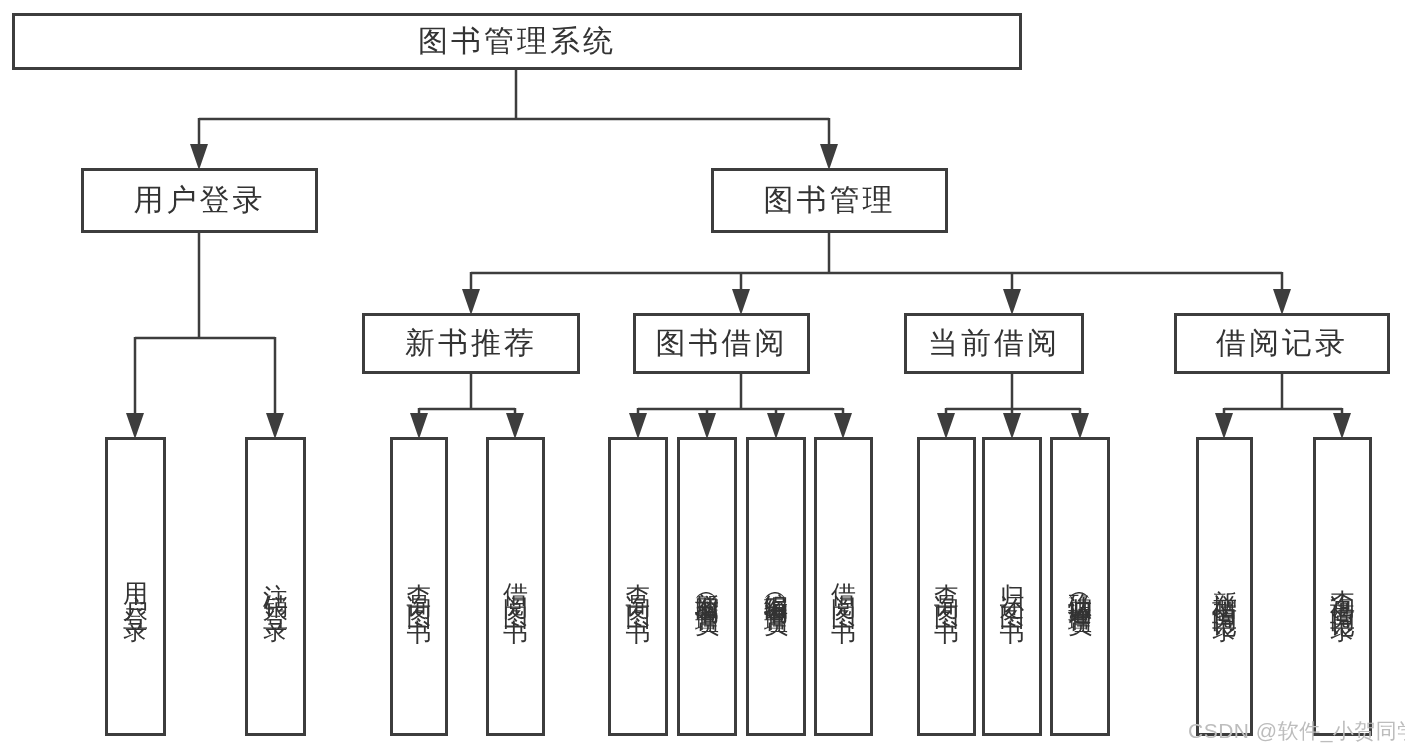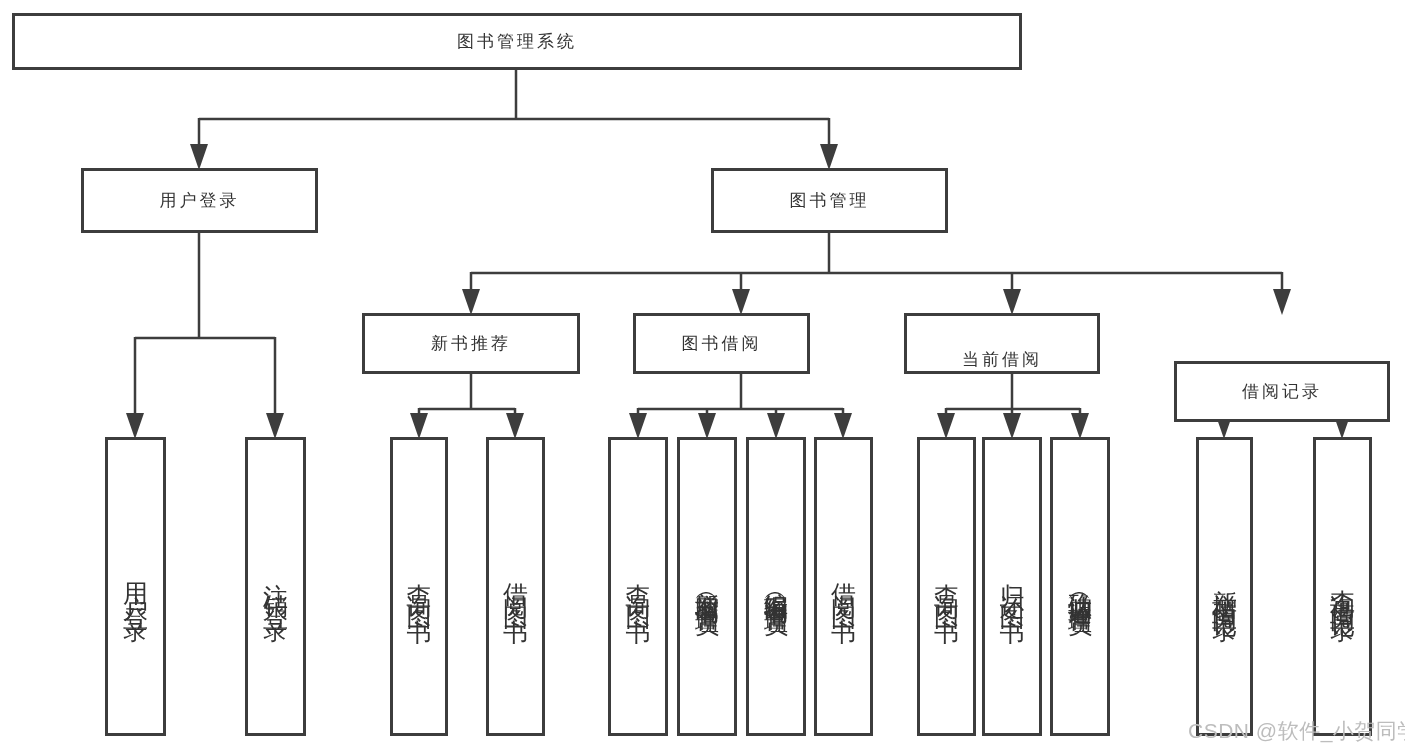--- a/index.html
+++ b/index.html
@@ -19,41 +19,41 @@
 
   .node {
     position: absolute;
     background: #ffffff;
     border: 3px solid #3d3d3d;
     display: flex;
     align-items: center;
     justify-content: center;
     text-align: center;
   }
-  .hnode span { font-size: 17px; letter-spacing: 3px; white-space: nowrap; }
+  .hnode span { font-size: 30px; letter-spacing: 3px; white-space: nowrap; }
   .vnode span {
     writing-mode: vertical-rl;
     text-orientation: mixed;
     font-size: 25px;
     letter-spacing: 12px;
     line-height: 1;
   }
   .vnode span.mid { letter-spacing: 6px; }
   .vnode span.tight { letter-spacing: 3px; font-size: 24px; }
 
   
   #n-root            { left: 12px;   top: 13px;  width: 1010px; height: 57px; }
   
   #n-user-login-g    { left: 81px;   top: 168px; width: 237px;  height: 65px; }
   #n-book-mgmt-g     { left: 711px;  top: 168px; width: 237px;  height: 65px; }
   
   #n-new-book        { left: 362px;  top: 313px; width: 218px;  height: 61px; }
   #n-book-borrow     { left: 633px;  top: 313px; width: 177px;  height: 61px; }
-  #n-current-borrow  { left: 904px;  top: 313px; width: 196px;  height: 61px; align-items: flex-end; }
-  #n-borrow-records  { left: 1174px; top: 313px; width: 216px;  height: 61px; margin-top: 48px; }
+  #n-current-borrow  { left: 904px;  top: 313px; width: 180px;  height: 61px; }
+  #n-borrow-records  { left: 1174px; top: 313px; width: 216px;  height: 61px; }
   
   #l-user-login      { left: 105px;  top: 437px; width: 61px; height: 299px; }
   #l-logout          { left: 245px;  top: 437px; width: 61px; height: 299px; }
   #l-nbr-query       { left: 390px;  top: 437px; width: 58px; height: 299px; }
   #l-nbr-borrow      { left: 486px;  top: 437px; width: 59px; height: 299px; }
   #l-bb-query        { left: 608px;  top: 437px; width: 60px; height: 299px; }
   #l-bb-add          { left: 677px;  top: 437px; width: 60px; height: 299px; }
   #l-bb-edit         { left: 746px;  top: 437px; width: 60px; height: 299px; }
   #l-bb-borrow       { left: 814px;  top: 437px; width: 59px; height: 299px; }
   #l-cb-query        { left: 917px;  top: 437px; width: 59px; height: 299px; }

